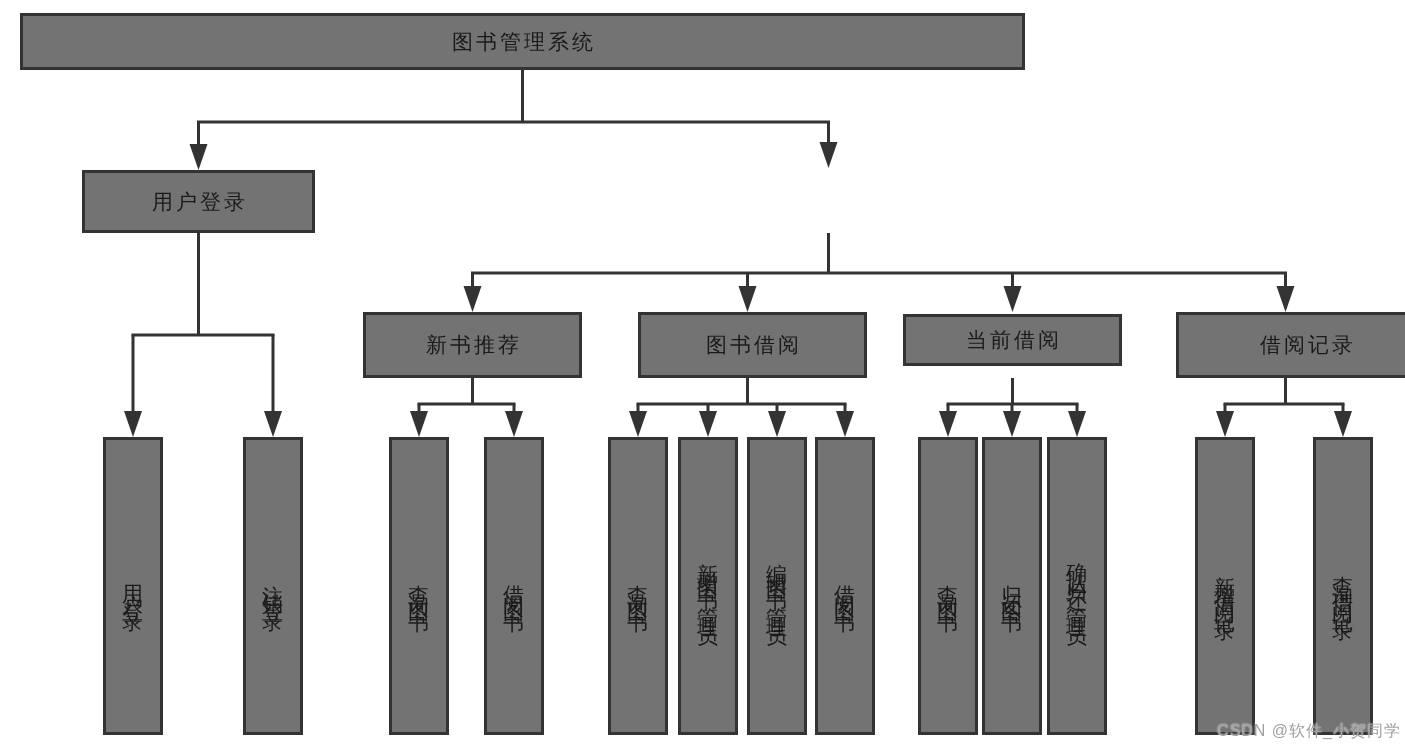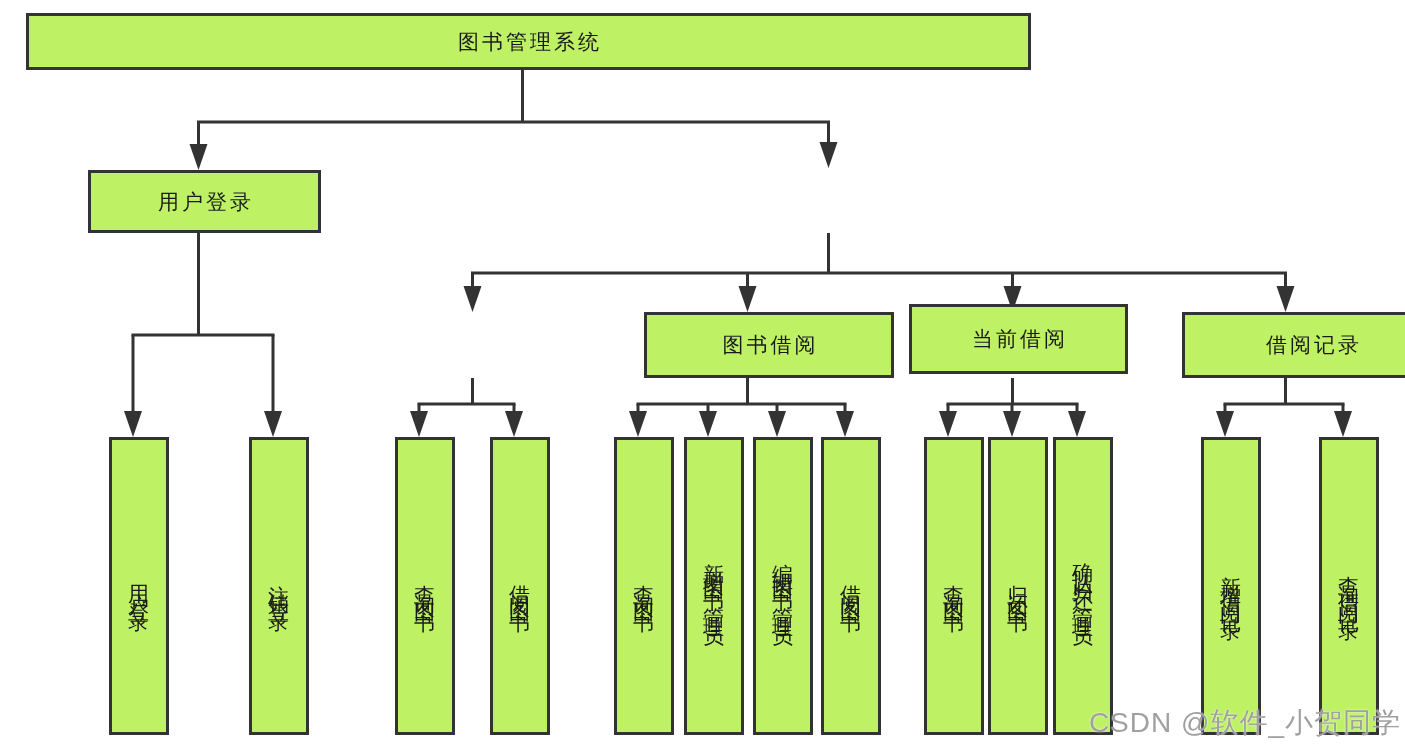--- a/index.html
+++ b/index.html
@@ -7,34 +7,33 @@
   body {
     width:1405px; height:747px; overflow:hidden;
     font-family:"Liberation Sans", sans-serif;
   }
   .canvas {
     position:relative; width:1405px; height:747px; background:#ffffff;
     --line:#333333; --text:#1a1a1a; --wm:#a0a0a0;
   }
   svg.connectors { position:absolute; left:0; top:0; }
   .node {
-    position:absolute; background:#bef264;
+    position:absolute; background:#737373;
     border:3px solid var(--line);
     display:flex; align-items:center; justify-content:center;
     color:var(--text);
-    margin-left:6px;
   }
   .hbox { font-size:21px; letter-spacing:3px; text-indent:3px; white-space:nowrap; }
   .vbox {
     writing-mode:vertical-rl; text-orientation:mixed;
     font-size:21px; letter-spacing:9px; line-height:1;
   }
   .watermark {
     position:absolute; right:4px; bottom:5px;
-    font-size:28px; color:var(--wm);
+    font-size:16px; color:var(--wm);
     text-shadow:0 0 2px #ffffff;
     letter-spacing:1px; white-space:nowrap;
   }
 </style>
 </head>
 <body>
 
 <div class="canvas" style="--line: #333333; --text: #1a1a1a; --wm: #a0a0a0;">
 
   <svg class="connectors" width="1405" height="747">
@@ -89,22 +88,23 @@
       <line x1="1225" y1="404" x2="1225" y2="417" stroke="#333333" stroke-width="3"></line>
       <polygon points="1216,411 1234,411 1225,437" fill="#333333"></polygon>
       <line x1="1343" y1="404" x2="1343" y2="417" stroke="#333333" stroke-width="3"></line>
       <polygon points="1334,411 1352,411 1343,437" fill="#333333"></polygon>
     </svg>
 
   <div class="node hbox" style="left:20px;top:13px;width:1005px;height:57px">图书管理系统</div>
 
   <div class="node hbox" style="left:82px;top:170px;width:233px;height:63px">用户登录</div>
 
-  <div class="node hbox" style="left:638px;top:312px;width:250px;height:66px">图书借阅</div>
-  <div class="node hbox" style="left:903px;top:304px;width:219px;height:70px">当前借阅</div>
+  <div class="node hbox" style="left:363px;top:312px;width:219px;height:66px">新书推荐</div>
+  <div class="node hbox" style="left:638px;top:312px;width:229px;height:66px">图书借阅</div>
+  <div class="node hbox" style="left:903px;top:314px;width:219px;height:52px">当前借阅</div>
   <div class="node hbox" style="left:1176px;top:312px;width:261px;height:66px">借阅记录</div>
 
   <div class="node vbox" style="left:103px;top:437px;width:60px;height:298px">用户登录</div>
   <div class="node vbox" style="left:243px;top:437px;width:60px;height:298px">注销登录</div>
 
   <div class="node vbox" style="left:389px;top:437px;width:60px;height:298px">查询图书</div>
   <div class="node vbox" style="left:484px;top:437px;width:60px;height:298px">借阅图书</div>
 
   <div class="node vbox" style="left:608px;top:437px;width:60px;height:298px">查询图书</div>
   <div class="node vbox" style="left:678px;top:437px;width:60px;height:298px">新增图书（管理员）</div>

